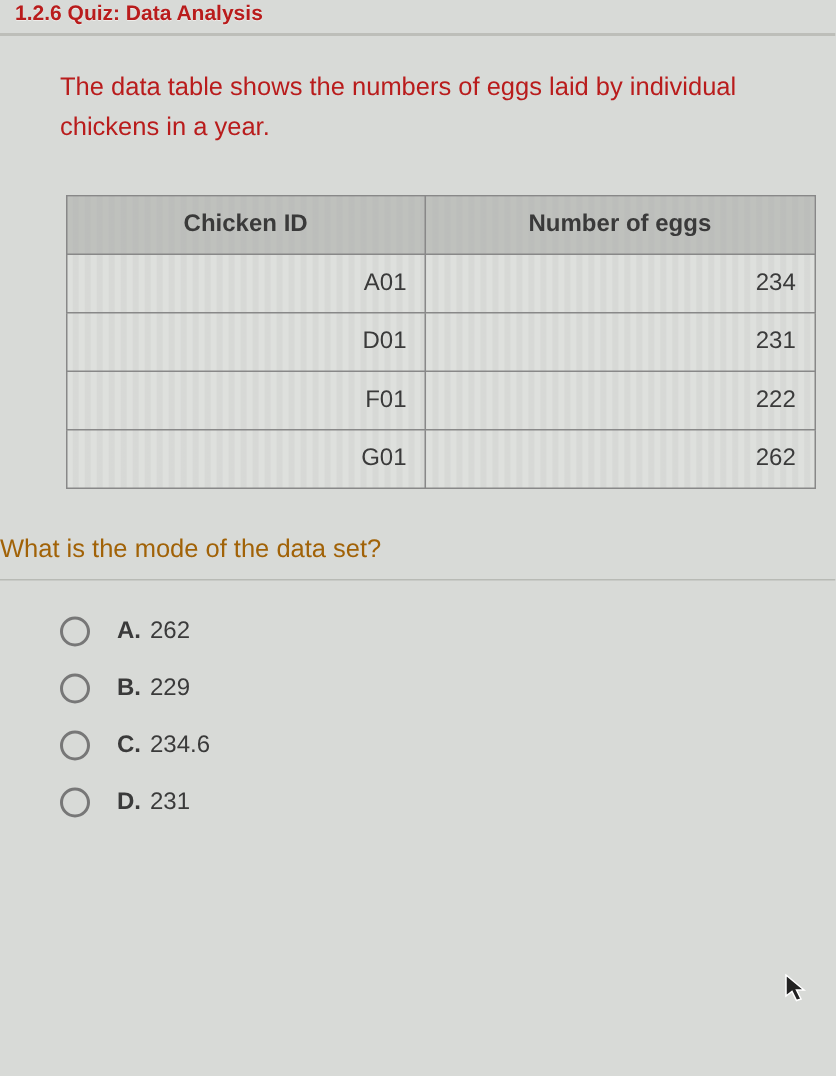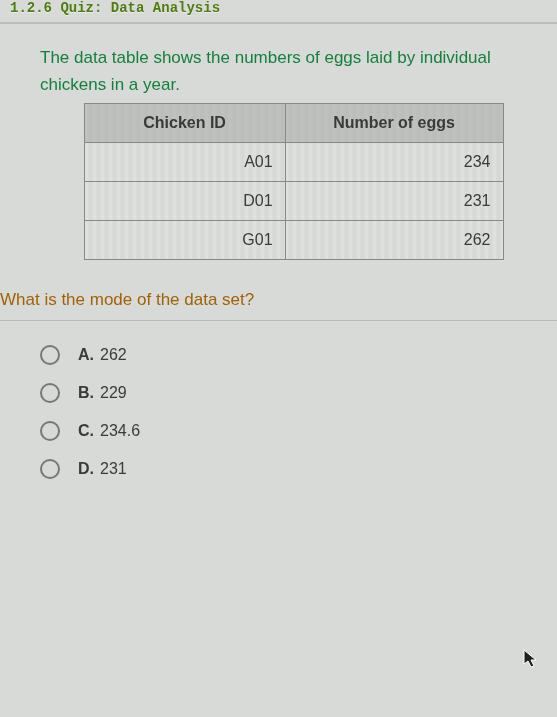--- a/index.html
+++ b/index.html
@@ -11,45 +11,44 @@
       font-family: Arial, Helvetica, sans-serif;
       background: #d8dad7;
       width: 557px;
       height: 717px;
       overflow: hidden;
       position: relative;
       color: #3a3a3a;
     }
     .header {
       padding: 0 0 6px 10px;
-      color: #4d7c0f;
+      color: #b91c1c;
       font-size: 14px;
       font-weight: bold;
       border-bottom: 2px solid #bdbeb9;
       text-shadow: 0 1px 0 rgba(255,255,255,0.5);
-      font-family: Liberation Mono, monospace;
     }
     .content {
       padding: 20px 10px 0 40px;
     }
     .intro {
       font-size: 17px;
-      color: #15803d;
+      color: #b91c1c;
       line-height: 1.6;
-      margin-bottom: 5px;
+      margin-bottom: 32px;
       max-width: 480px;
     }
     .table-wrap {
       display: flex;
       justify-content: center;
       margin-bottom: 30px;
     }
     table {
       border-collapse: collapse;
-      width: 420px;
+      width: 500px;
       background: repeating-linear-gradient(
         90deg,
         rgba(255,255,255,0.15) 0px,
         rgba(255,255,255,0.15) 4px,
         rgba(200,200,200,0.08) 4px,
         rgba(200,200,200,0.08) 8px
       );
     }
     th, td {
       border: 1px solid #888;
@@ -135,20 +134,24 @@
       <tbody>
         <tr>
           <td>A01</td>
           <td>234</td>
         </tr>
         <tr>
           <td>D01</td>
           <td>231</td>
         </tr>
         <tr>
+          <td>F01</td>
+          <td>222</td>
+        </tr>
+        <tr>
           <td>G01</td>
           <td>262</td>
         </tr>
       </tbody>
     </table>
   </div>
 
   <p class="question">What is the mode of the data set?</p>
   <hr class="divider">
 

